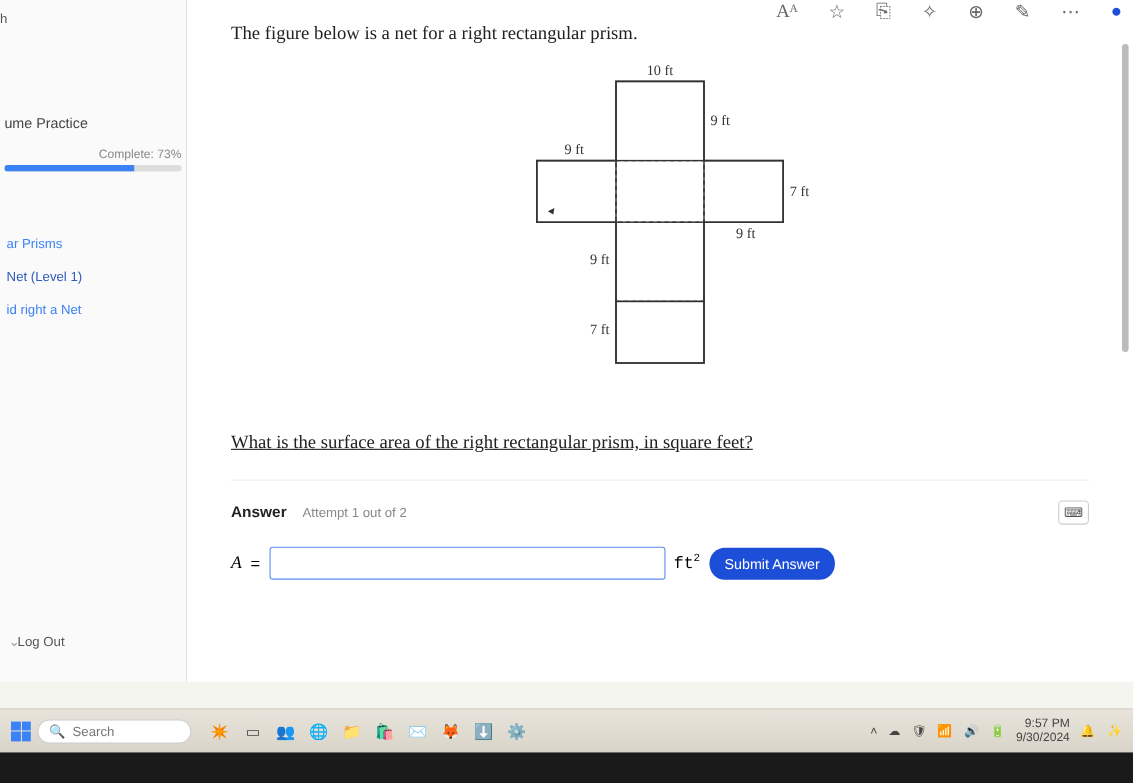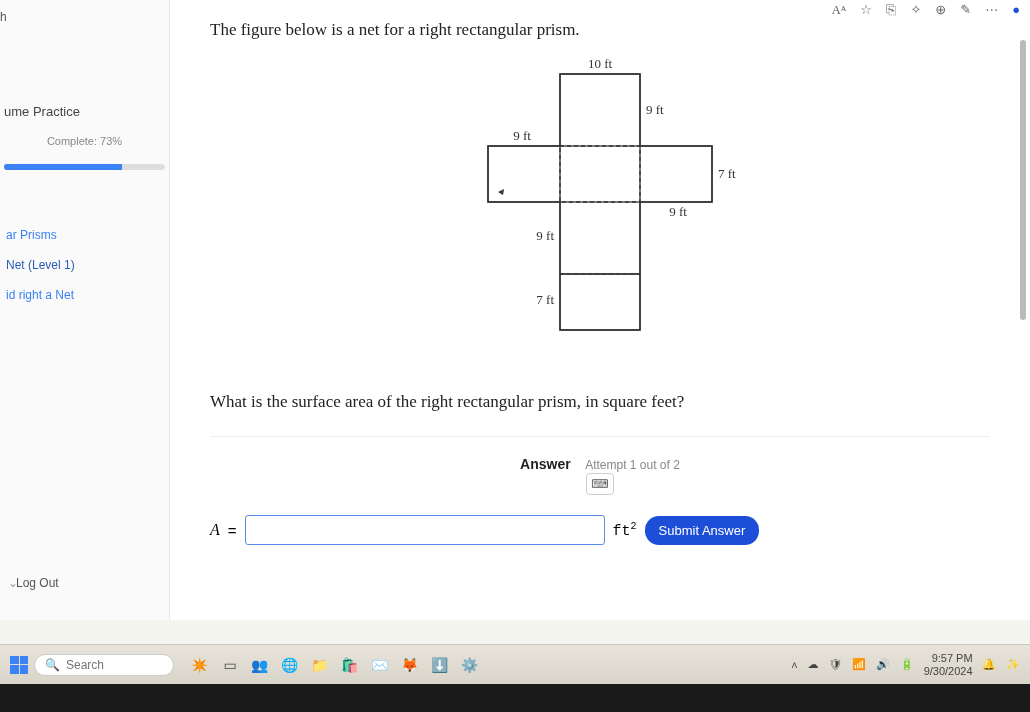--- a/index.html
+++ b/index.html
@@ -22,21 +22,21 @@
     border-right: 1px solid #e5e5e5;
     padding: 10px 0;
     font-family: -apple-system, Arial, sans-serif;
     font-size: 12px;
     color: #555;
     position: relative;
   }
   .sidebar-top { padding: 0 10px 10px 0; text-align:left; }
   .practice-label { padding: 10px 4px; font-size: 13px; color:#444; }
   .progress-wrap { margin: 6px 4px 20px 4px; }
-  .progress-text { font-size: 11px; color:#888; text-align:center; margin-bottom:17px;}
+  .progress-text { font-size: 11px; color:#888; text-align:right; margin-bottom:3px;}
   .progress-bar { height: 6px; background:#ddd; border-radius:3px; overflow:hidden; }
   .progress-fill { height:100%; background:#3b82f6; width:73%; }
   .nav-item { padding: 8px 6px; font-size: 12px; color:#3b82f6; cursor:pointer; }
   .nav-item.active { color:#2d5bb9; font-weight: 500; }
   .logout { position:absolute; bottom: 30px; left: 16px; font-size:12px; color:#555; cursor:pointer; font-family: -apple-system, Arial, sans-serif;}
   .collapse-caret { position:absolute; bottom: 30px; left: 8px; color:#999; }
 
   .main {
     flex: 1;
     padding: 20px 40px 20px 40px;
@@ -48,28 +48,28 @@
   }
   .prompt { font-size: 17px; color:#222; margin-bottom: 14px; }
   .figure {
     margin: 0 auto 18px auto;
     width: 420px;
     height: 320px;
     position: relative;
   }
   .figure svg { width:100%; height:100%; }
   .fig-label { font-family: Georgia, serif; font-size: 13px; fill:#333; }
-  .question { font-size: 17px; color:#222; margin: 10px 0 24px 0; }
+  .question { font-size: 17px; color:#222; margin: 10px 0 24px 0; text-decoration: underline; }
 
   .answer-block {
     border-top: 1px solid #eee;
     padding-top: 18px;
     font-family: -apple-system, Arial, sans-serif;
   }
-  .answer-header { margin-bottom: 20px; display:flex; align-items:center; justify-content:space-between;flex-direction:column;}
+  .answer-header { margin-bottom: 20px; display:flex; align-items:center; justify-content:space-between;}
   .answer-label { font-weight: 600; font-size: 14px; color:#222; }
   .attempt { font-size: 12px; color:#888; margin-left: 10px; font-weight:400;}
   .keypad-btn { width:28px; height:22px; border:1px solid #ccc; border-radius:4px; background:#fff; display:flex; align-items:center; justify-content:center; font-size:12px; color:#555; cursor:pointer;}
   .answer-row { display:flex; align-items:center; gap: 8px; }
   .eq-A { font-family: 'Times New Roman', serif; font-style: italic; font-size: 16px; }
   .eq-equals { font-size: 15px; }
   .answer-input {
     width: 360px; height: 30px; border:1px solid #5b8def; border-radius:3px;
     padding: 2px 6px; font-size:14px; background:#fff;
   }
@@ -93,22 +93,22 @@
   .win-logo div { background:#3b82f6; }
   .search-box { display:flex; align-items:center; background:#fff; border:1px solid #ccc; border-radius:14px; padding:3px 10px; gap:6px; width:140px; cursor:text;}
   .search-box input { border:none; outline:none; font-size:12px; width:90px; background:transparent; }
   .task-icons { display:flex; gap:10px; margin-left:10px; align-items:center;}
   .task-icon { width:20px; height:20px; display:flex; align-items:center; justify-content:center; cursor:pointer; font-size:14px;}
   .tray { margin-left:auto; display:flex; align-items:center; gap:10px; font-size:11px; color:#444;}
   .tray-time { text-align:right; line-height:1.1; }
 
   
   .browser-bar {
-    position:absolute; top:0; right:0; height:20px; display:flex; gap:14px;
-    align-items:center; padding:2px 10px; font-size:13px; color:#666;
+    position:absolute; top:0; right:0; height:20px; display:flex; gap:28px;
+    align-items:center; padding:2px 10px; font-size:17px; color:#666;
   }
   .bb-icon { cursor:pointer; }
 
   
   .bezel { position:absolute; left:0; right:0; bottom:0; height:28px; background:#1a1a1a; }
 </style>
 </head>
 <body>
 
 <div class="browser-bar">

